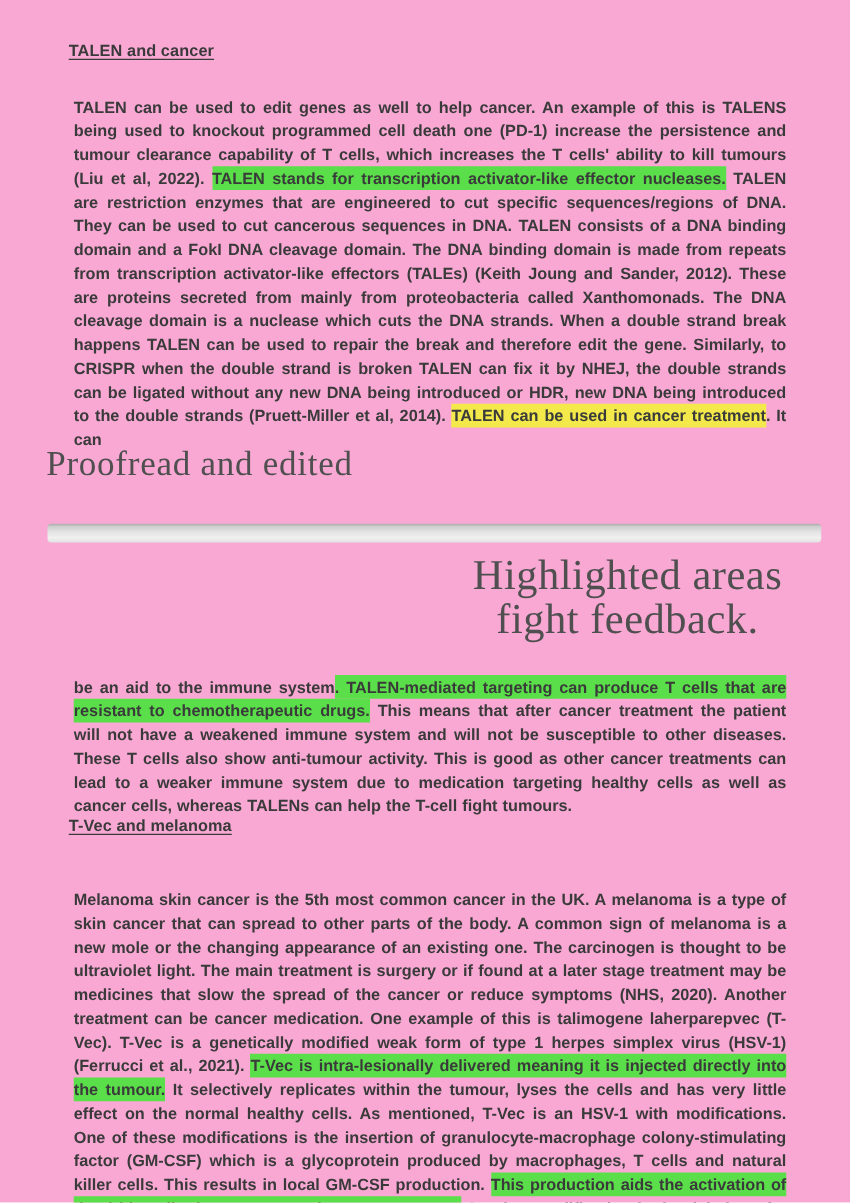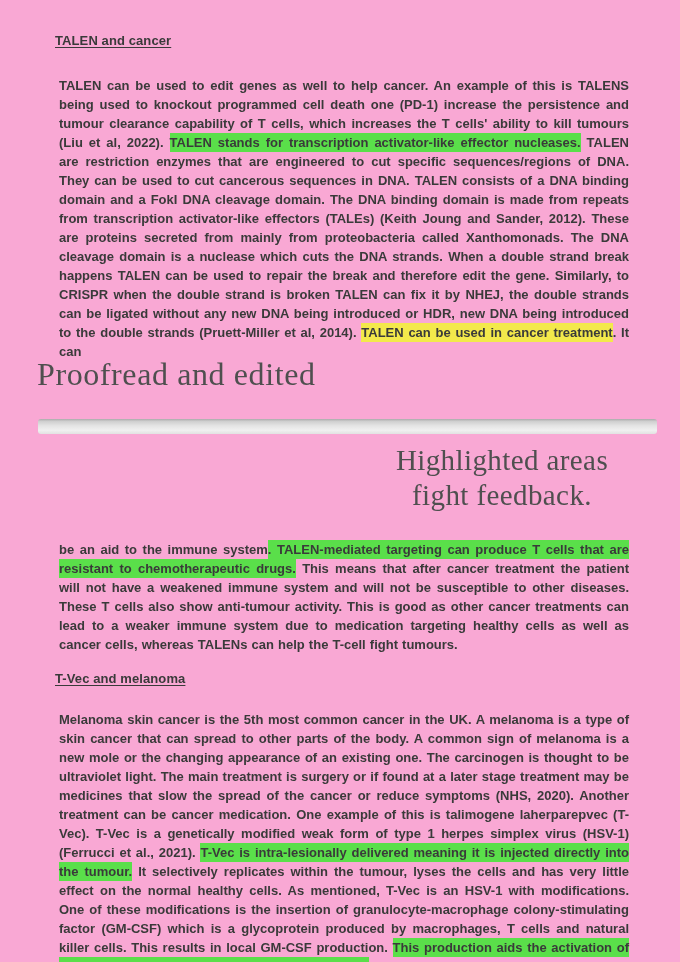--- a/index.html
+++ b/index.html
@@ -51,29 +51,29 @@
   }
   .caption {
     position: absolute;
     font-family: "Liberation Serif", "DejaVu Serif", serif;
     font-weight: 400;
     color: var(--caption-color, #4f4f4f);
   }
   .caption-left {
     left: 37px;
     top: 356px;
-    font-size: 32px;
+    font-size: 28px;
     letter-spacing: 0.6px;
   }
   .caption-right {
     left: 372px;
     top: 443px;
     width: 260px;
     text-align: center;
-    font-size: 29px;
+    font-size: 34px;
     line-height: 35px;
     letter-spacing: 0.4px;
   }
   .divider {
     position: absolute;
     left: 38px;
     top: 419px;
     width: 619px;
     height: 15px;
     border-radius: 3px;
@@ -98,17 +98,17 @@
 
   <div class="divider"></div>
 
   <div class="caption caption-right">
     <div>Highlighted areas</div>
     <div>fight feedback.</div>
   </div>
 
   <p class="doc-para" style="top: 524px;"><span>be an aid to the immune system</span><span class="hl-green">. TALEN-mediated targeting can produce T cells that are resistant to chemotherapeutic drugs.</span><span> This means that after cancer treatment the patient will not have a weakened immune system and will not be susceptible to other diseases. These T cells also show anti-tumour activity. This is good as other cancer treatments can lead to a weaker immune system due to medication targeting healthy cells as well as cancer cells, whereas TALENs can help the T-cell fight tumours.</span></p>
 
-  <h2 class="doc-heading" style="top: 671px;">T-Vec and melanoma</h2>
+  <h2 class="doc-heading" style="top: 653px;">T-Vec and melanoma</h2>
 
   <p class="doc-para" style="top: 694px;"><span>Melanoma skin cancer is the 5th most common cancer in the UK. A melanoma is a type of skin cancer that can spread to other parts of the body. A common sign of melanoma is a new mole or the changing appearance of an existing one. The carcinogen is thought to be ultraviolet light. The main treatment is surgery or if found at a later stage treatment may be medicines that slow the spread of the cancer or reduce symptoms (NHS, 2020). Another treatment can be cancer medication. One example of this is talimogene laherparepvec (T-Vec). T-Vec is a genetically modified weak form of type 1 herpes simplex virus (HSV-1) (Ferrucci et al., 2021). </span><span class="hl-green">T-Vec is intra-lesionally delivered meaning it is injected directly into the tumour.</span><span> It selectively replicates within the tumour, lyses the cells and has very little effect on the normal healthy cells. As mentioned, T-Vec is an HSV-1 with modifications. One of these modifications is the insertion of granulocyte-macrophage colony-stimulating factor (GM-CSF) which is a glycoprotein produced by macrophages, T cells and natural killer cells. This results in local GM-CSF production. </span><span class="hl-green">This production aids the activation of dendritic cells that start an antitumour response.</span><span> Another modification is the deletion of a gene called ICP34.5 which weakens the viral pathogenicity allowing the virus to replicate in the tumour</span></p>
 
 </div>
 
 </body></html>

